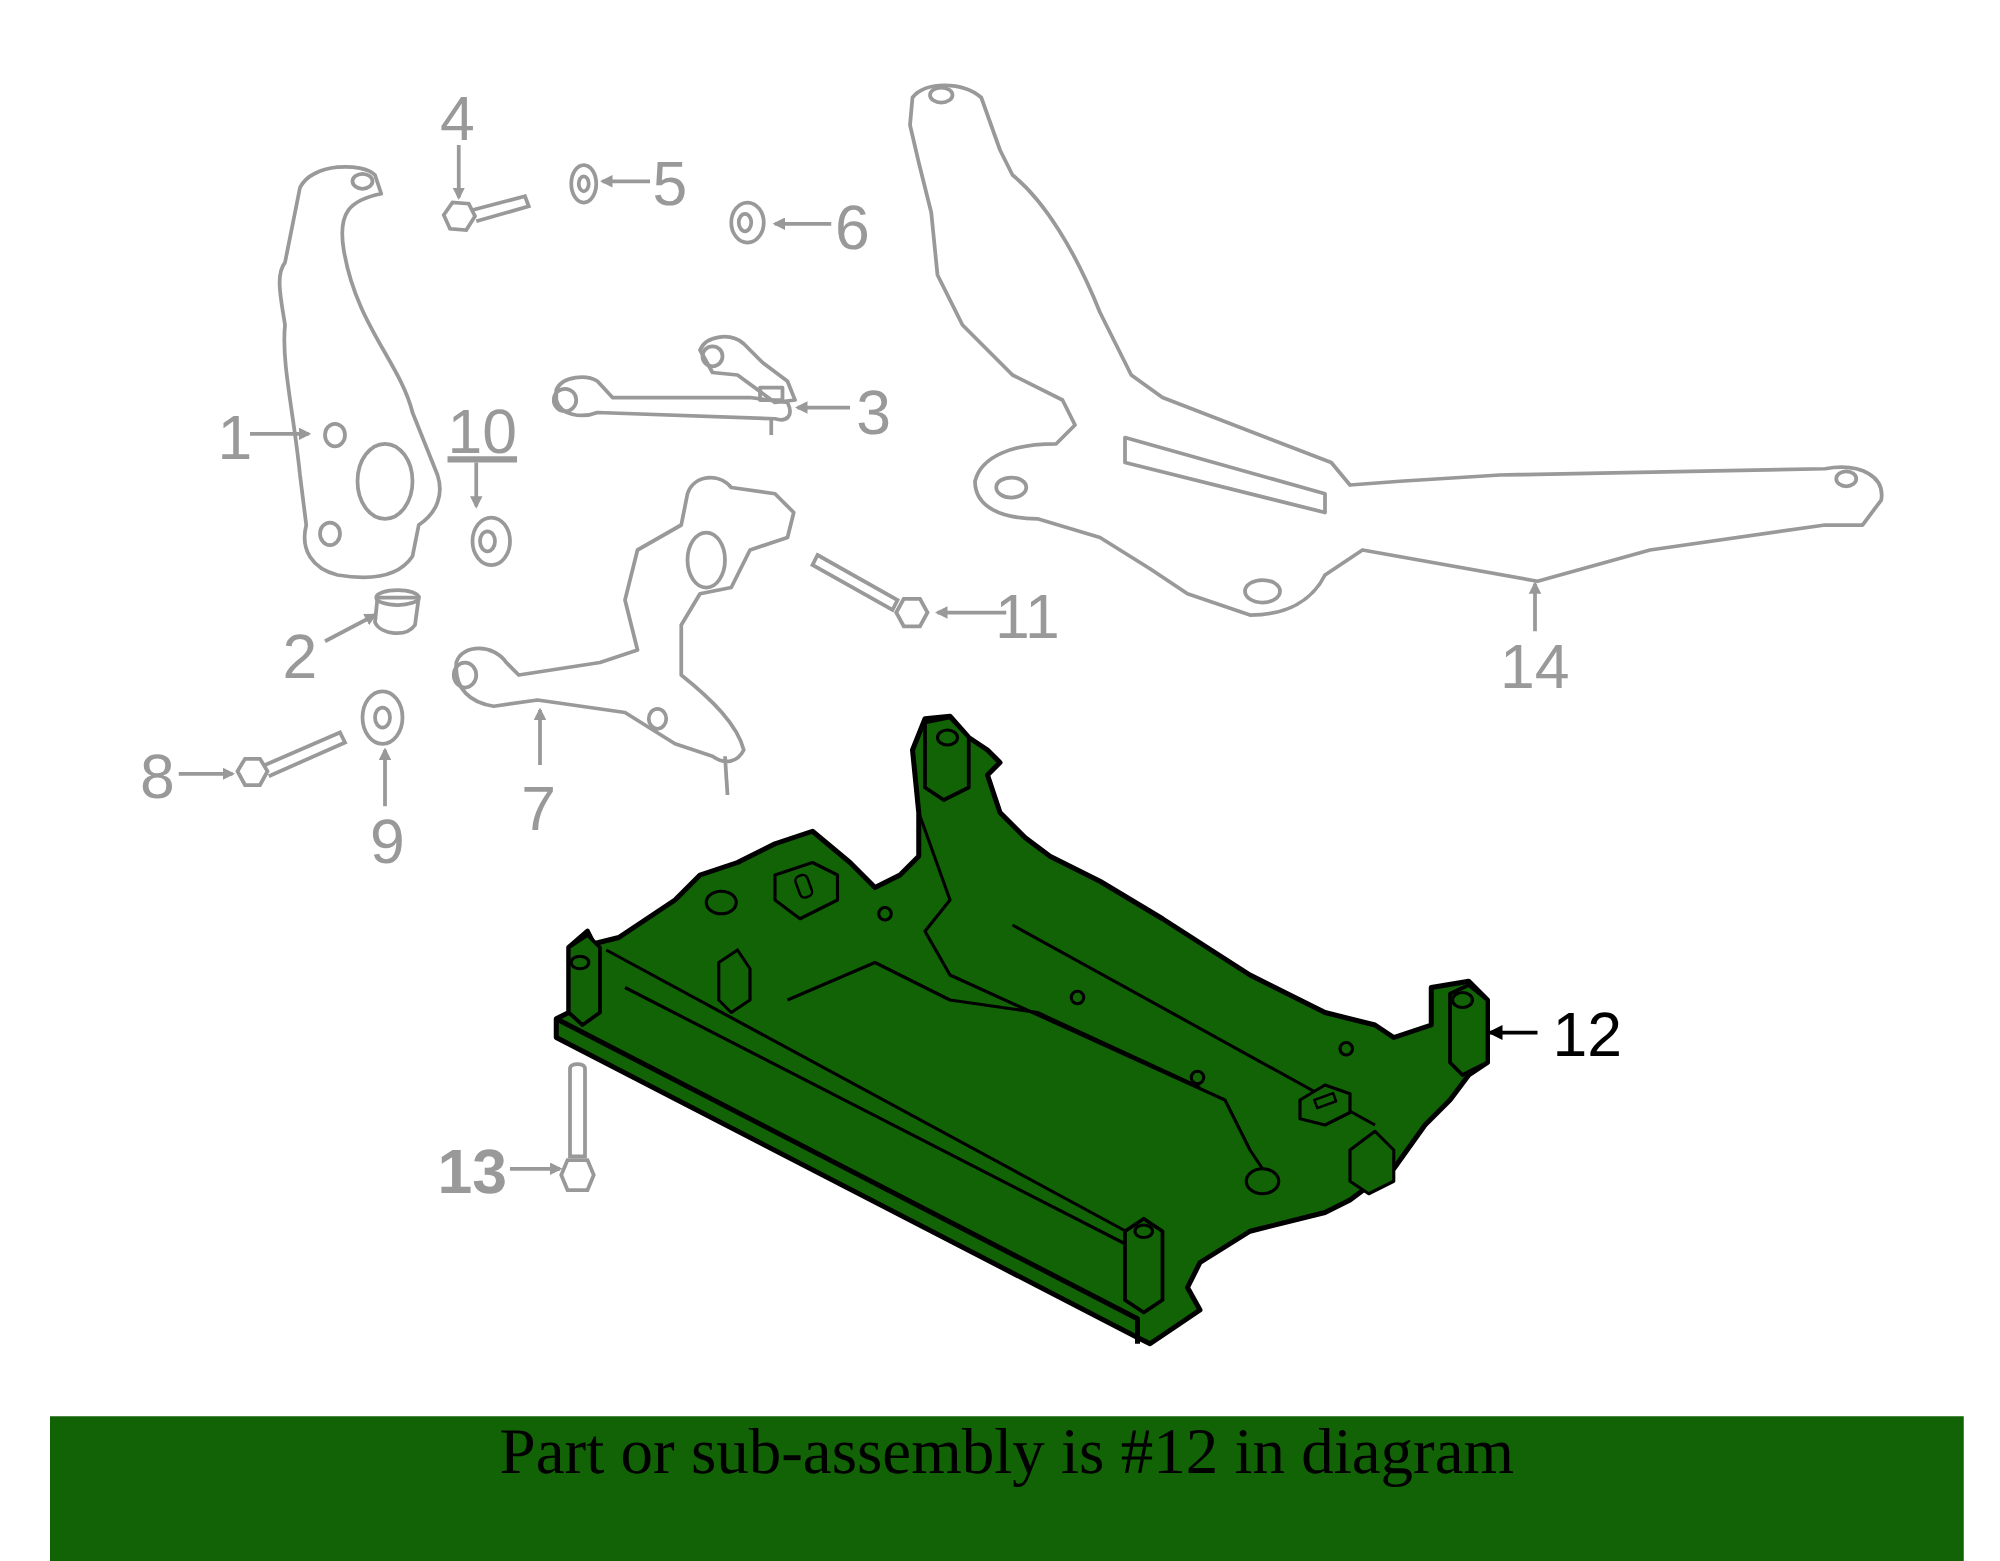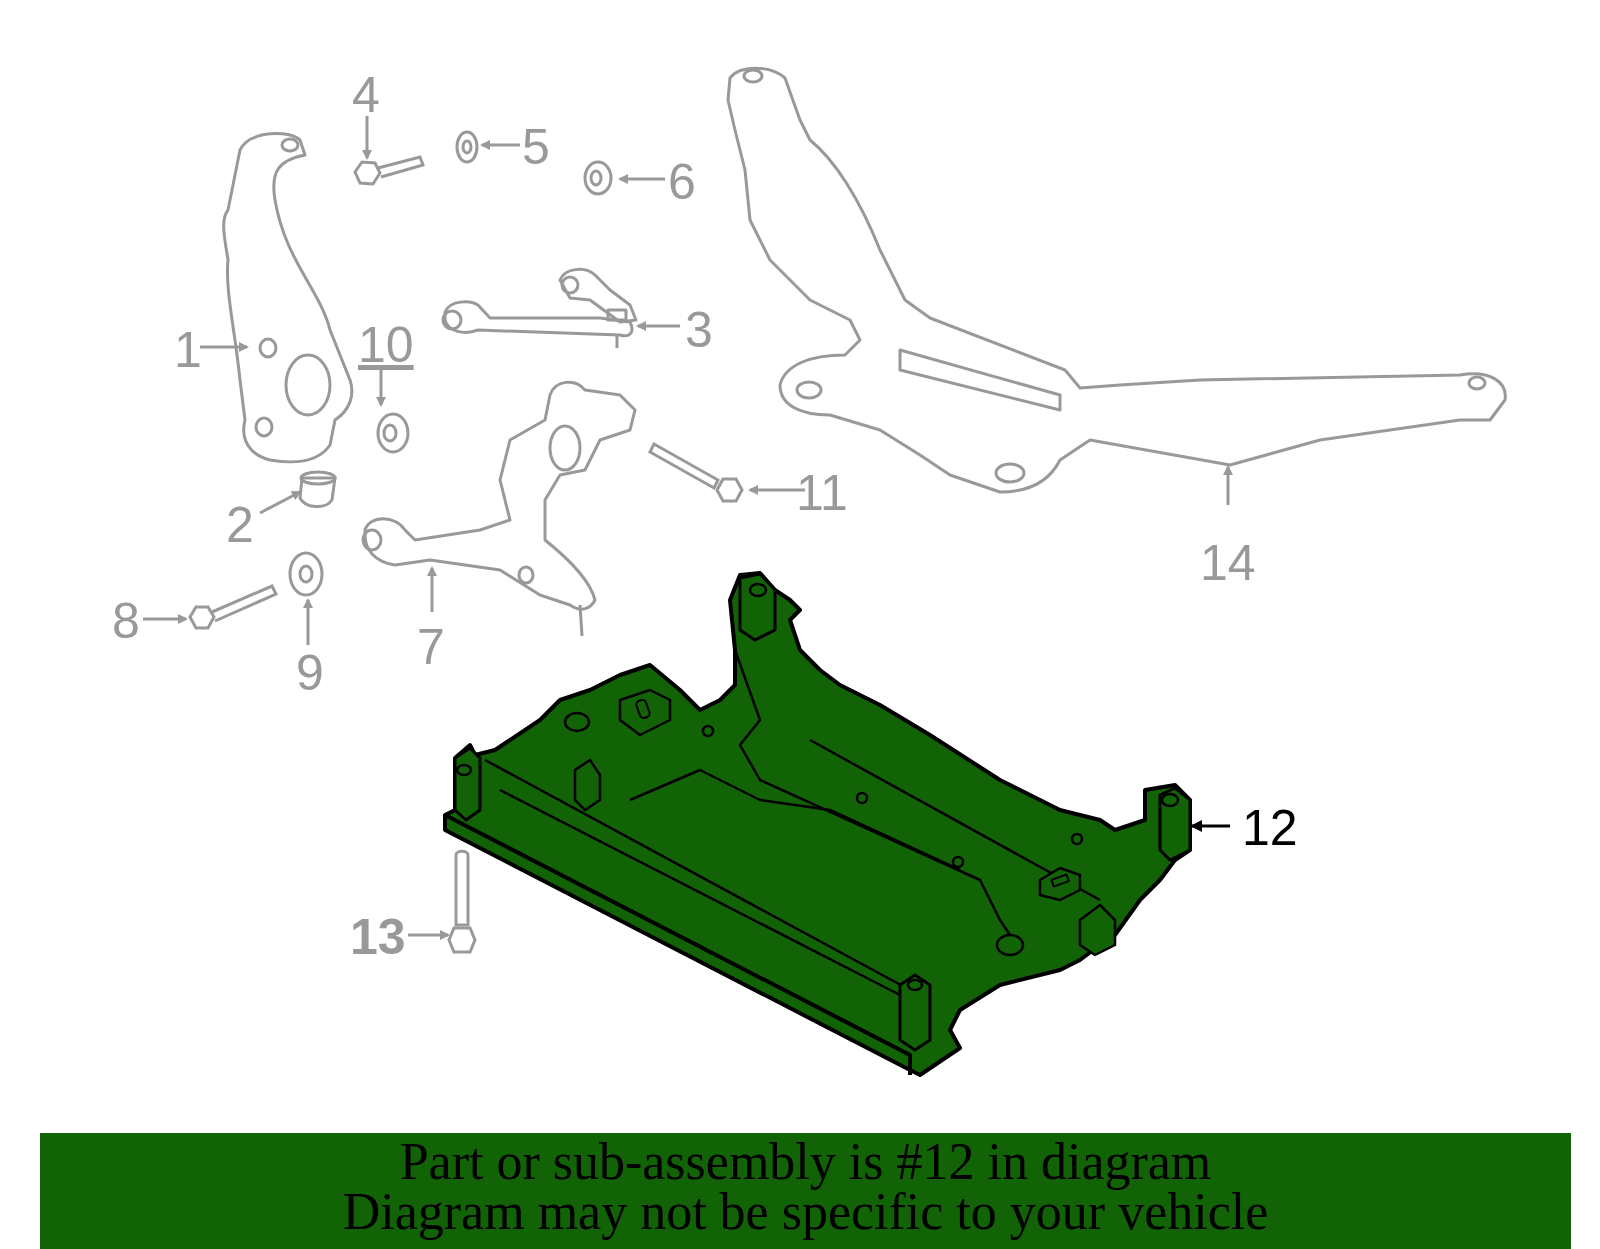--- a/index.html
+++ b/index.html
@@ -154,18 +154,17 @@
 <div class="callout" style="left:352px;top:70px;">4</div>
 <div class="callout" style="left:522px;top:122px;">5</div>
 <div class="callout" style="left:668px;top:157px;">6</div>
 <div class="callout" style="left:417px;top:622px;">7</div>
 <div class="callout" style="left:112px;top:596px;">8</div>
 <div class="callout" style="left:296px;top:648px;">9</div>
 <div class="callout" style="left:358px;top:320px;text-decoration:underline;">10</div>
 <div class="callout" style="left:796px;top:468px;">11</div>
 <div class="callout active" style="left:1232px;top:803px;margin-left:10px;">12</div>
 <div class="callout" style="left:350px;top:912px;font-weight:bold;">13</div>
-<div class="callout" style="left:1200px;top:538px;">14</div>
+<div class="callout" style="left:1200px;top:508px;">14</div>
 
 <div id="banner">
   <div class="line line1">Part or sub-assembly is #12 in diagram</div>
-  <div class="line">Diagram may not be specific to your vehicle</div>
 </div>
 
 </body></html>

